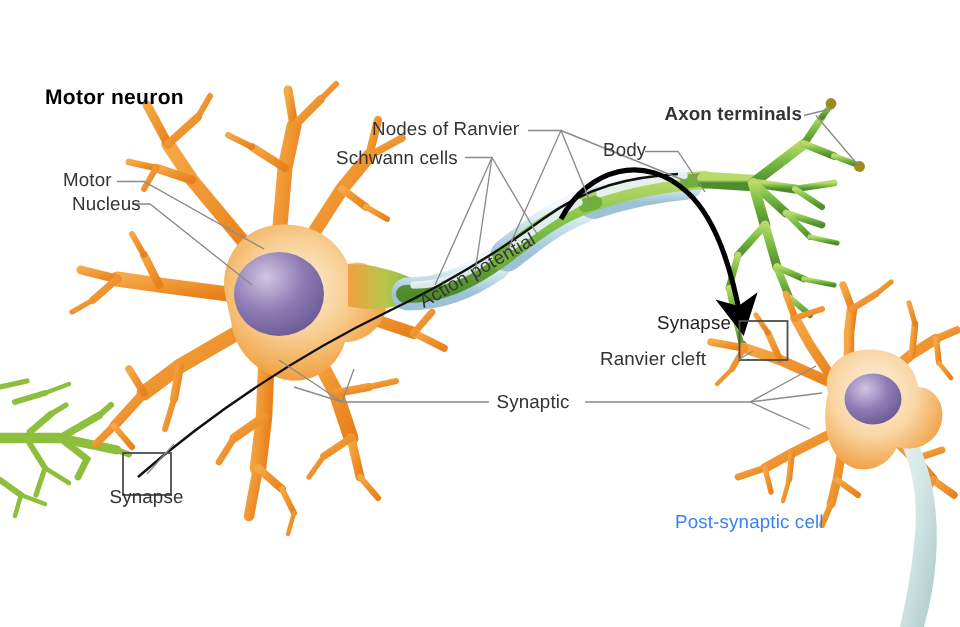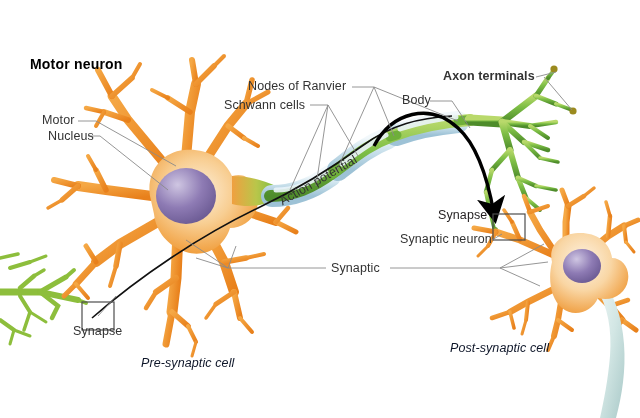--- a/index.html
+++ b/index.html
@@ -4,21 +4,21 @@
 <style>
   html,body{margin:0;padding:0;background:#fff;}
   body{width:640px;height:418px;overflow:hidden;
        font-family:"Liberation Sans",sans-serif;}
   #stage{position:relative;width:640px;height:314px;background:#ffffff;}
   svg#art{position:absolute;left:0;top:0;width:640px;height:418px;}
   .lbl{position:absolute;white-space:nowrap;color:#333;font-size:12.5px;
        font-family:"Liberation Sans",sans-serif;letter-spacing:.1px;}
   .lbl-dark{color:#231f20;}
   .title{font-size:14px;font-weight:bold;color:#000;letter-spacing:.2px;}
-  .ital{font-style:italic;color:#0f172a;font-size:12.5px;text-align:center;}
+  .ital{color:#3b82f6;font-size:12.5px;text-align:center;}
   .rot{transform-origin:0 0;}
 </style>
 </head>
 <body>
 
 <div id="stage">
 
   <svg id="art" viewBox="0 0 640 418">
     <defs>
       <radialGradient id="gSoma" cx="45%" cy="40%" r="70%">
@@ -296,21 +296,20 @@
   <div class="lbl" style="left:402px;top:93px;">Body</div>
 
   <div class="lbl" style="left:443px;top:69px;font-weight:bold;">Axon terminals</div>
 
   <div class="lbl rot" style="left:277px;top:196px;transform:rotate(-30deg);">Action potential</div>
 
   <div class="lbl" style="left:73px;top:324px;">Synapse</div>
 
   <div class="lbl lbl-dark" style="left:438px;top:208px;">Synapse</div>
 
-  <div class="lbl" style="left:400px;top:232px;">Synaptic neuron</div>
+  <div class="lbl" style="left:400px;top:232px;">Ranvier cleft</div>
 
   <div class="lbl" style="left:331px;top:261px;">Synaptic</div>
 
-  <div class="lbl ital" style="left:141px;top:356px;">Pre-synaptic cell</div>
 
   <div class="lbl ital" style="left:450px;top:341px;">Post-synaptic cell</div>
 
 </div>
 
 </body></html>

